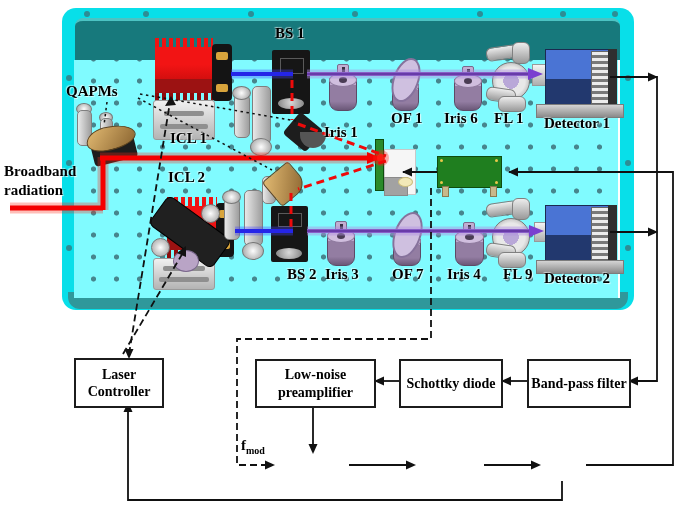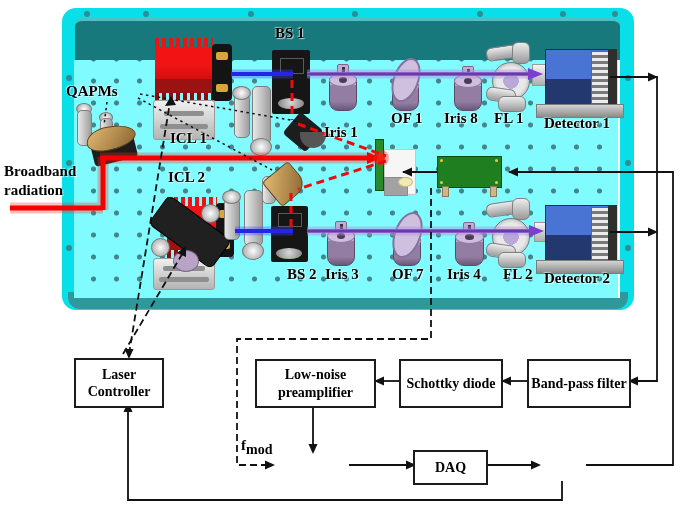--- a/index.html
+++ b/index.html
@@ -56,21 +56,21 @@
   .post{background:linear-gradient(90deg,#e8e8e8,#9e9e9e);border:1px solid #7f7f7f;border-radius:5px;}
   .cap{background:radial-gradient(circle,#fdfdfd,#9a9a9a);border:1px solid #777;border-radius:50%;}
   .goldmirror{background:linear-gradient(135deg,#e2ba72,#8a6430);border:1px solid #5d431e;}
   .darkD{background:#1d1d1d;border-radius:4px;}
   .blackmount{background:#202020;border:1px solid #000;border-radius:6px;}
 
   
   .fbox{background:#fff;border:2px solid #1c1c1c;color:#000;font-weight:bold;font-size:14px;
         display:flex;align-items:center;justify-content:center;text-align:center;line-height:1.25;z-index:7;}
   #fmod{font-weight:bold;font-size:15px;z-index:7;}
-  #fmod sub{font-size:14px;}
+  #fmod sub{font-size:10px;}
 
   svg{position:absolute;left:0;top:0;z-index:5;pointer-events:none;}
 </style>
 </head>
 <body>
 
 <div id="stage">
 
   <div class="abs" id="frame"></div>
   <div class="abs" id="rim"></div>
@@ -286,30 +286,29 @@
     </g>
   </svg>
 
   <div class="abs lbl" style="left:275px;top:25px">BS 1</div>
   <div class="abs lbl" style="left:66px;top:83px">QAPMs</div>
   <div class="abs lbl" style="left:170px;top:130px">ICL 1</div>
   <div class="abs lbl" style="left:168px;top:169px">ICL 2</div>
   <div class="abs lbl" id="lbl-broadband" style="left:4px;top:162px">Broadband radiation</div>
   <div class="abs lbl" style="left:324px;top:124px">Iris 1</div>
   <div class="abs lbl" style="left:391px;top:110px">OF 1</div>
-  <div class="abs lbl" style="left:444px;top:110px">Iris 8</div>
+  <div class="abs lbl" style="left:444px;top:110px">Iris 6</div>
   <div class="abs lbl" style="left:494px;top:110px">FL 1</div>
   <div class="abs lbl" style="left:544px;top:115px">Detector 1</div>
   <div class="abs lbl" style="left:287px;top:266px">BS 2</div>
   <div class="abs lbl" style="left:325px;top:266px">Iris 3</div>
   <div class="abs lbl" style="left:392px;top:266px">OF 7</div>
   <div class="abs lbl" style="left:447px;top:266px">Iris 4</div>
-  <div class="abs lbl" style="left:503px;top:266px">FL 2</div>
+  <div class="abs lbl" style="left:503px;top:266px">FL 9</div>
   <div class="abs lbl" style="left:544px;top:270px">Detector 2</div>
 
   <div class="abs fbox" style="left:74px;top:358px;width:86px;height:46px">Laser Controller</div>
   <div class="abs fbox" style="left:399px;top:359px;width:100px;height:45px">Schottky diode</div>
   <div class="abs fbox" style="left:255px;top:359px;width:117px;height:45px">Low-noise preamplifier</div>
   <div class="abs fbox" style="left:527px;top:359px;width:100px;height:45px">Band-pass filter</div>
-  <div class="abs fbox" style="left:413px;top:450px;width:71px;height:31px">DAQ</div>
   <div class="abs" id="fmod" style="left:241px;top:437px"><span>f</span><sub>mod</sub></div>
 
 </div>
 
 </body></html>

